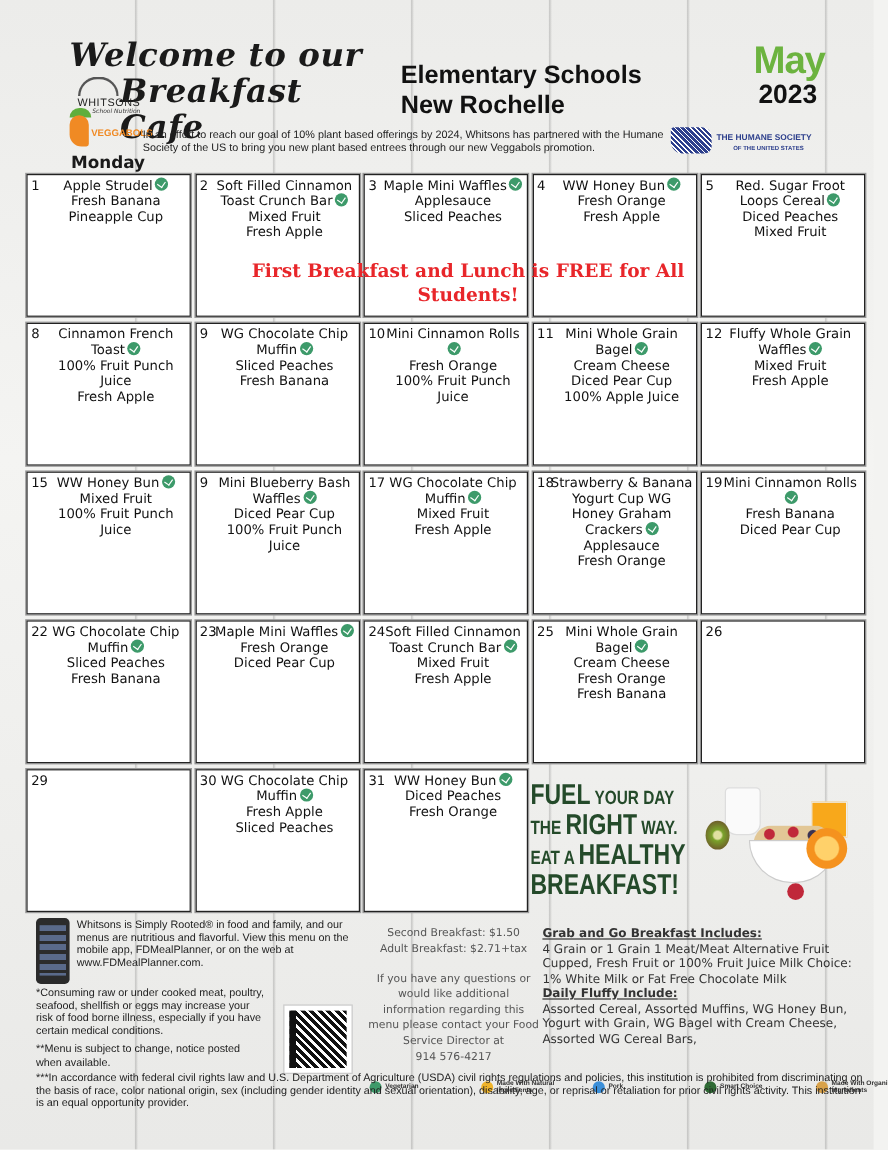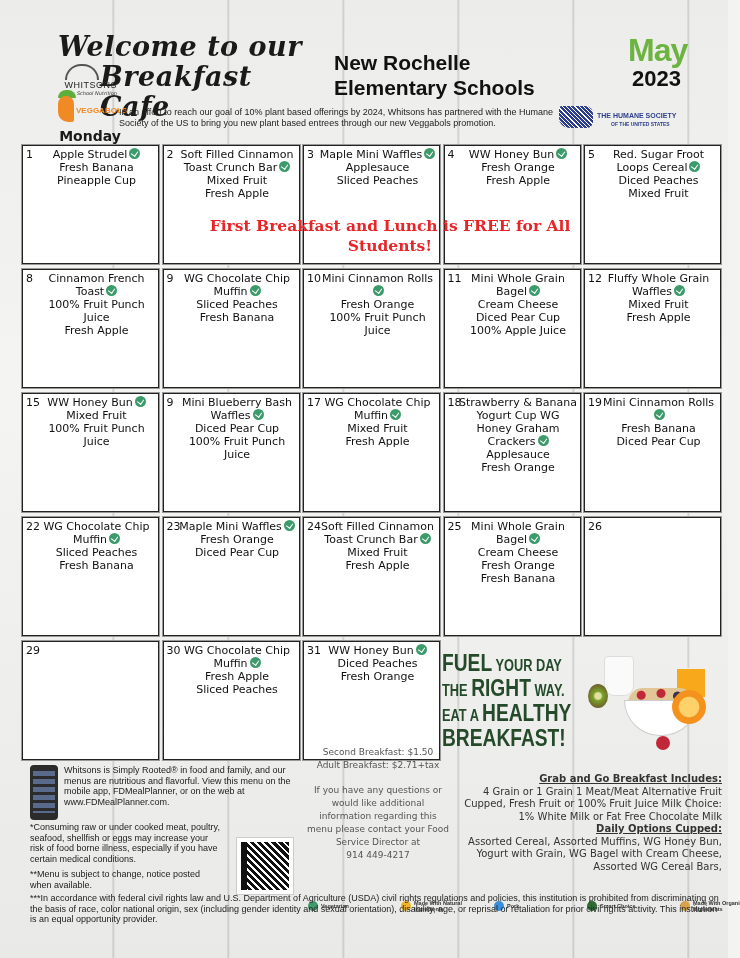--- a/index.html
+++ b/index.html
@@ -168,26 +168,26 @@
   .footer-left p { margin-bottom: 5px; }
   .footer-left .narrow { width: 190px; }
   .qr {
     position: absolute; left: 237px; top: 838px; width: 56px; height: 56px;
     background:
       linear-gradient(90deg, #111 0 6px, transparent 6px 50px, #111 50px),
       repeating-linear-gradient(45deg, #111 0 3px, #fff 3px 5px);
     border: 4px solid #fff; outline: 1px solid #ccc;
   }
   .prices {
-    position: absolute; left: 306px; top: 746px; width: 144px; text-align: center;
+    position: absolute; left: 306px; top: 772px; width: 144px; text-align: center;
     font-family: "DejaVu Sans", sans-serif; font-size: 9px; line-height: 13px; color: #555;
   }
   .prices .gap { height: 12px; }
   .grab {
-    position: absolute; left: 452px; top: 773px; width: 270px; text-align: right;
+    position: absolute; left: 452px; top: 773px; width: 270px; text-align: left;
     font-family: "DejaVu Sans", sans-serif; font-size: 10px; line-height: 12.5px; color: #333;
   }
   .grab .h { font-weight: bold; text-decoration: underline; }
   .legend {
     position: absolute; left: 308px; top: 900px; width: 420px; display: flex; gap: 20px;
     font-family: "Liberation Sans", sans-serif; font-size: 5.5px; line-height: 6px; font-weight: bold; color: #333;
   }
   .legend .li { display: flex; align-items: center; gap: 3px; }
   .legend .dot { width: 10px; height: 10px; border-radius: 50%; display: inline-block; }
   .civil {
@@ -209,22 +209,22 @@
       <div class="arch"></div>
       <div class="name">WHITSONS</div>
       <div class="sub">School Nutrition</div>
     </div>
     <div class="veggabols">
       <div class="leaf"></div>
       <div class="carrot"></div>
       <div class="vtext">VEGGABOLS</div>
     </div>
     <div class="school-title">
+      <div>Elementary Schools</div>
       <div>New Rochelle</div>
-      <div>Elementary Schools</div>
     </div>
     <div class="month">May</div>
     <div class="year">2023</div>
     <div class="blurb">In an effort to reach our goal of 10% plant based offerings by 2024, Whitsons has partnered with the Humane Society of the US to bring you new plant based entrees through our new Veggabols promotion.</div>
     <div class="humane">
       <div class="map"></div>
       <div class="ht">
         <div>THE HUMANE SOCIETY</div>
         <div class="s">OF THE UNITED STATES</div>
       </div>
@@ -444,27 +444,27 @@
     <p style="clear:left;" class="narrow">*Consuming raw or under cooked meat, poultry, seafood, shellfish or eggs may increase your risk of food borne illness, especially if you have certain medical conditions.</p>
     <p class="narrow">**Menu is subject to change, notice posted when available.</p>
   </div>
   <div class="qr"></div>
 
   <div class="prices">
     <div>Second Breakfast: $1.50</div>
     <div>Adult Breakfast: $2.71+tax</div>
     <div class="gap"></div>
     <div>If you have any questions or would like additional information regarding this menu please contact your Food Service Director at</div>
-    <div>914 449-4217</div>
+    <div>914 576-4217</div>
   </div>
 
   <div class="grab">
     <div class="h">Grab and Go Breakfast Includes:</div>
     <div>4 Grain or 1 Grain 1 Meat/Meat Alternative Fruit Cupped, Fresh Fruit or 100% Fruit  Juice Milk Choice: 1% White Milk or Fat Free Chocolate Milk</div>
-    <div class="h">Daily Options Cupped:</div>
+    <div class="h">Daily Fluffy Include:</div>
     <div>Assorted Cereal, Assorted Muffins, WG Honey Bun, Yogurt with Grain, WG Bagel with Cream Cheese, Assorted WG Cereal Bars,</div>
   </div>
 
   <div class="legend" id="legend">
       <div class="li">
         <span class="dot" style="background: rgb(61, 154, 106);"></span>
         <span style="width: 60px;">Vegetarian</span>
       </div>
       <div class="li">
         <span class="dot" style="background: rgb(240, 180, 41);"></span>

